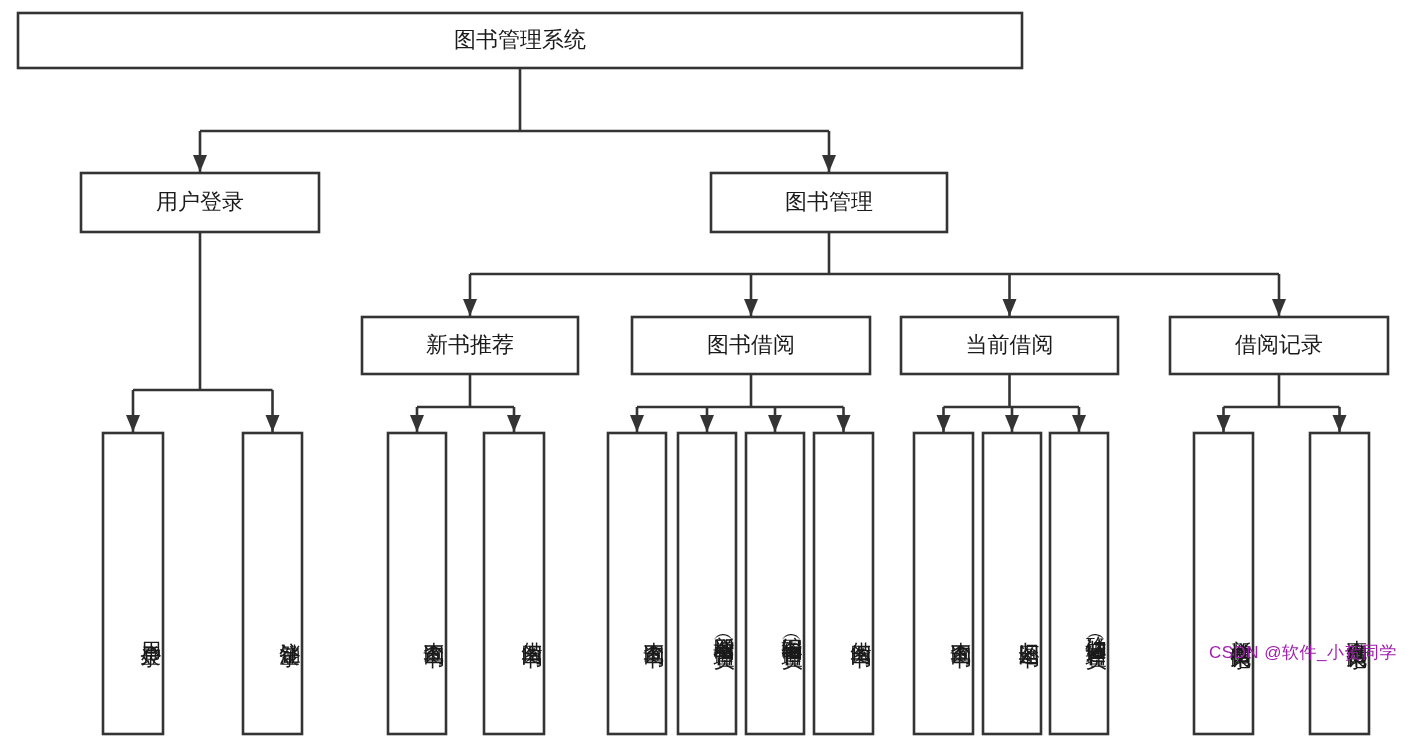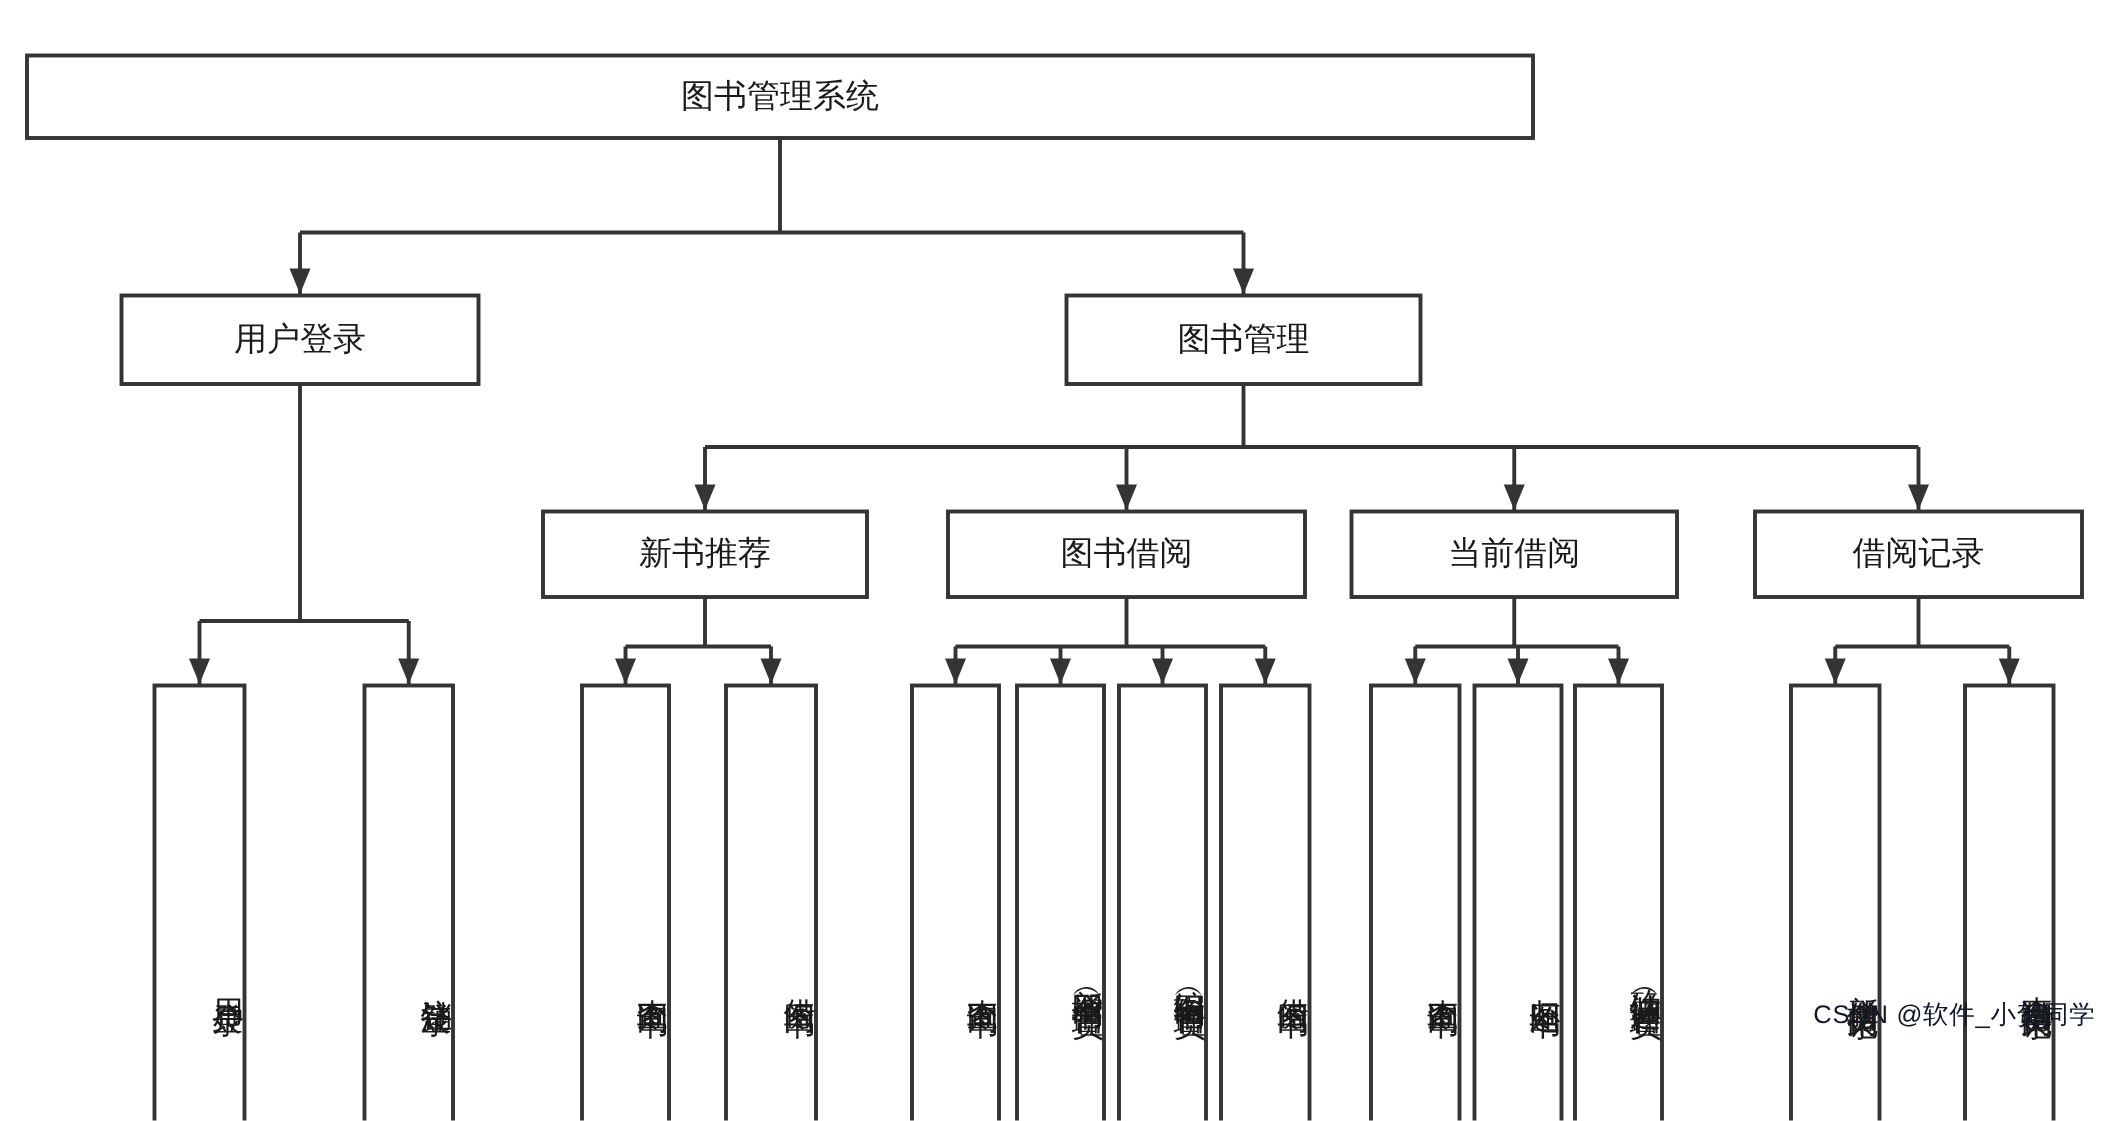--- a/index.html
+++ b/index.html
@@ -11,21 +11,20 @@
     width: 1405px;
     height: 747px;
     font-family: "Liberation Sans", "DejaVu Sans", sans-serif;
     overflow: hidden;
     position: relative;
   }
   #diagram-root {
     position: relative;
     width: 1405px;
     height: 670px;
-    margin-top: 24px;
   }
   svg#tree-svg {
     position: absolute;
     top: 0;
     left: 0;
     width: 1405px;
     height: 747px;
   }
   .node-box {
     fill: #ffffff;
@@ -64,21 +63,21 @@
     justify-content: center;
     white-space: nowrap;
     pointer-events: none;
   }
   #watermark {
     position: absolute;
     right: 8px;
     bottom: 6px;
     font-family: "Liberation Sans", "DejaVu Sans", sans-serif;
     font-size: 17px;
-    color: #0f172a;
+    color: #a21caf;
     letter-spacing: 0.5px;
     user-select: none;
   }
 </style>
 </head>
 <body>
 
 <div id="diagram-root">
 
   <svg id="tree-svg" viewBox="0 0 1405 747" xmlns="http://www.w3.org/2000/svg">

